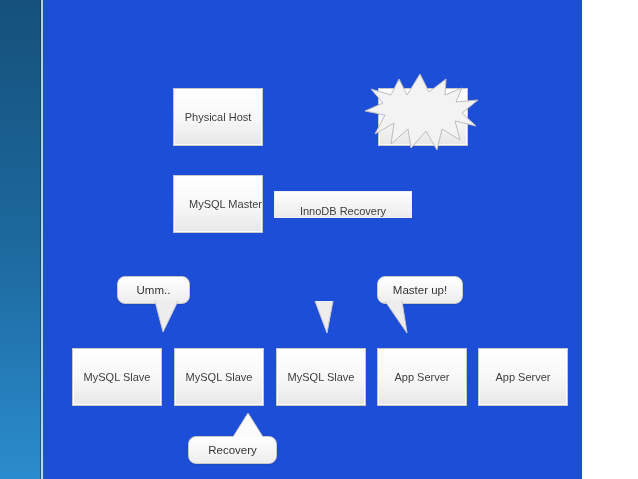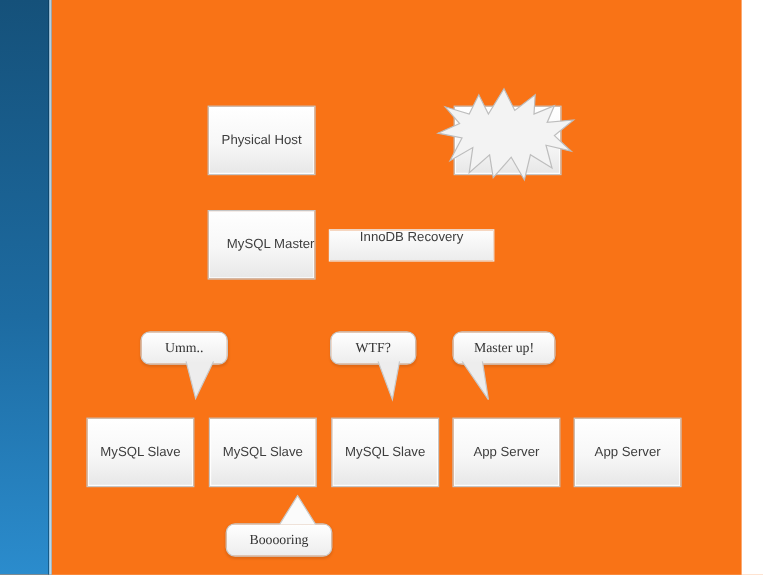--- a/index.html
+++ b/index.html
@@ -1,23 +1,22 @@
 <!DOCTYPE html>
 <html><head>
 <meta charset="utf-8">
 <style>
   html, body { margin: 0; padding: 0; }
   .slide {
     position: relative;
     width: 582px;
     height: 479px;
-    background: #f97316;
+    background: #1d4ed8;
     overflow: hidden;
     font-family: "Liberation Sans", sans-serif;
-    padding-left: 36px;
   }
   .accent-bar {
     position: absolute;
     left: 0; top: 0;
     width: 43px; height: 479px;
     background: linear-gradient(180deg, #15517a 0%, #1d6ba1 55%, #2b8ccd 100%);
   }
   .accent-edge-dark {
     position: absolute;
     right: 2px; top: 0;
@@ -43,39 +42,38 @@
     line-height: 14px;
     color: #3d3d3d;
     box-shadow: inset 0 0 0 1px rgba(255,255,255,0.9);
   }
   .plain-label {
     position: absolute;
     width: 136px; height: 25px;
     border: 1px solid #ededed;
     background: linear-gradient(180deg, #fefefe 0%, #ececec 100%);
     display: flex;
-    align-items: flex-start;
+    align-items: flex-end;
     justify-content: center;
     font-size: 11px;
     color: #3d3d3d;
   }
   .bubble {
     position: absolute;
     height: 26px;
     border: 1px solid #c9c9c9;
     border-radius: 8px;
     background: linear-gradient(180deg, #ffffff 0%, #ededed 100%);
     display: flex;
     align-items: center;
     justify-content: center;
     font-size: 11.5px;
     color: #333333;
     box-shadow: 0 1px 2px rgba(0,0,0,0.10);
     z-index: 3;
-    font-family: Liberation Serif, serif;
   }
   .tail {
     position: absolute;
     z-index: 4;
   }
   .burst {
     position: absolute;
     z-index: 2;
   }
 </style>
@@ -107,23 +105,20 @@
   </svg>
 
   <div class="bubble" style="left:117px; top:276px; width:71px;">
     <span>Umm..</span>
   </div>
   <svg class="tail" style="left:150px; top:301px;" width="32" height="33" viewBox="0 0 32 33" aria-hidden="true">
     <polygon points="5,0 28,0 13,31" fill="#ededed"></polygon>
     <path d="M5,0 L13,31 L28,0" fill="none" stroke="#c9c9c9" stroke-width="1"></path>
   </svg>
 
-  <div class="bubble" style="left:275px; top:276px; width:70px;">
-    <span>WTF?</span>
-  </div>
   <svg class="tail" style="left:312px; top:301px;" width="24" height="34" viewBox="0 0 24 34" aria-hidden="true">
     <polygon points="3,0 21,0 15,32" fill="#ededed"></polygon>
     <path d="M3,0 L15,32 L21,0" fill="none" stroke="#c9c9c9" stroke-width="1"></path>
   </svg>
 
   <div class="bubble" style="left:377px; top:276px; width:84px;">
     <span>Master up!</span>
   </div>
   <svg class="tail" style="left:383px; top:301px;" width="28" height="34" viewBox="0 0 28 34" aria-hidden="true">
     <polygon points="2,0 19,0 24,32" fill="#ededed"></polygon>
@@ -140,20 +135,20 @@
     <span>MySQL Slave</span>
   </div>
   <div class="box" style="left:377px; top:348px;">
     <span>App Server</span>
   </div>
   <div class="box" style="left:478px; top:348px;">
     <span>App Server</span>
   </div>
 
   <div class="bubble" style="left:188px; top:436px; width:87px;">
-    <span>Booooring</span>
+    <span>Recovery</span>
   </div>
   <svg class="tail" style="left:231px; top:412px;" width="34" height="26" viewBox="0 0 34 26" aria-hidden="true">
     <polygon points="2,25 17,1 32,25" fill="#fbfbfb"></polygon>
     <path d="M2,25 L17,1 L32,25" fill="none" stroke="#c9c9c9" stroke-width="1"></path>
   </svg>
 
 </div>
 
 </body></html>

